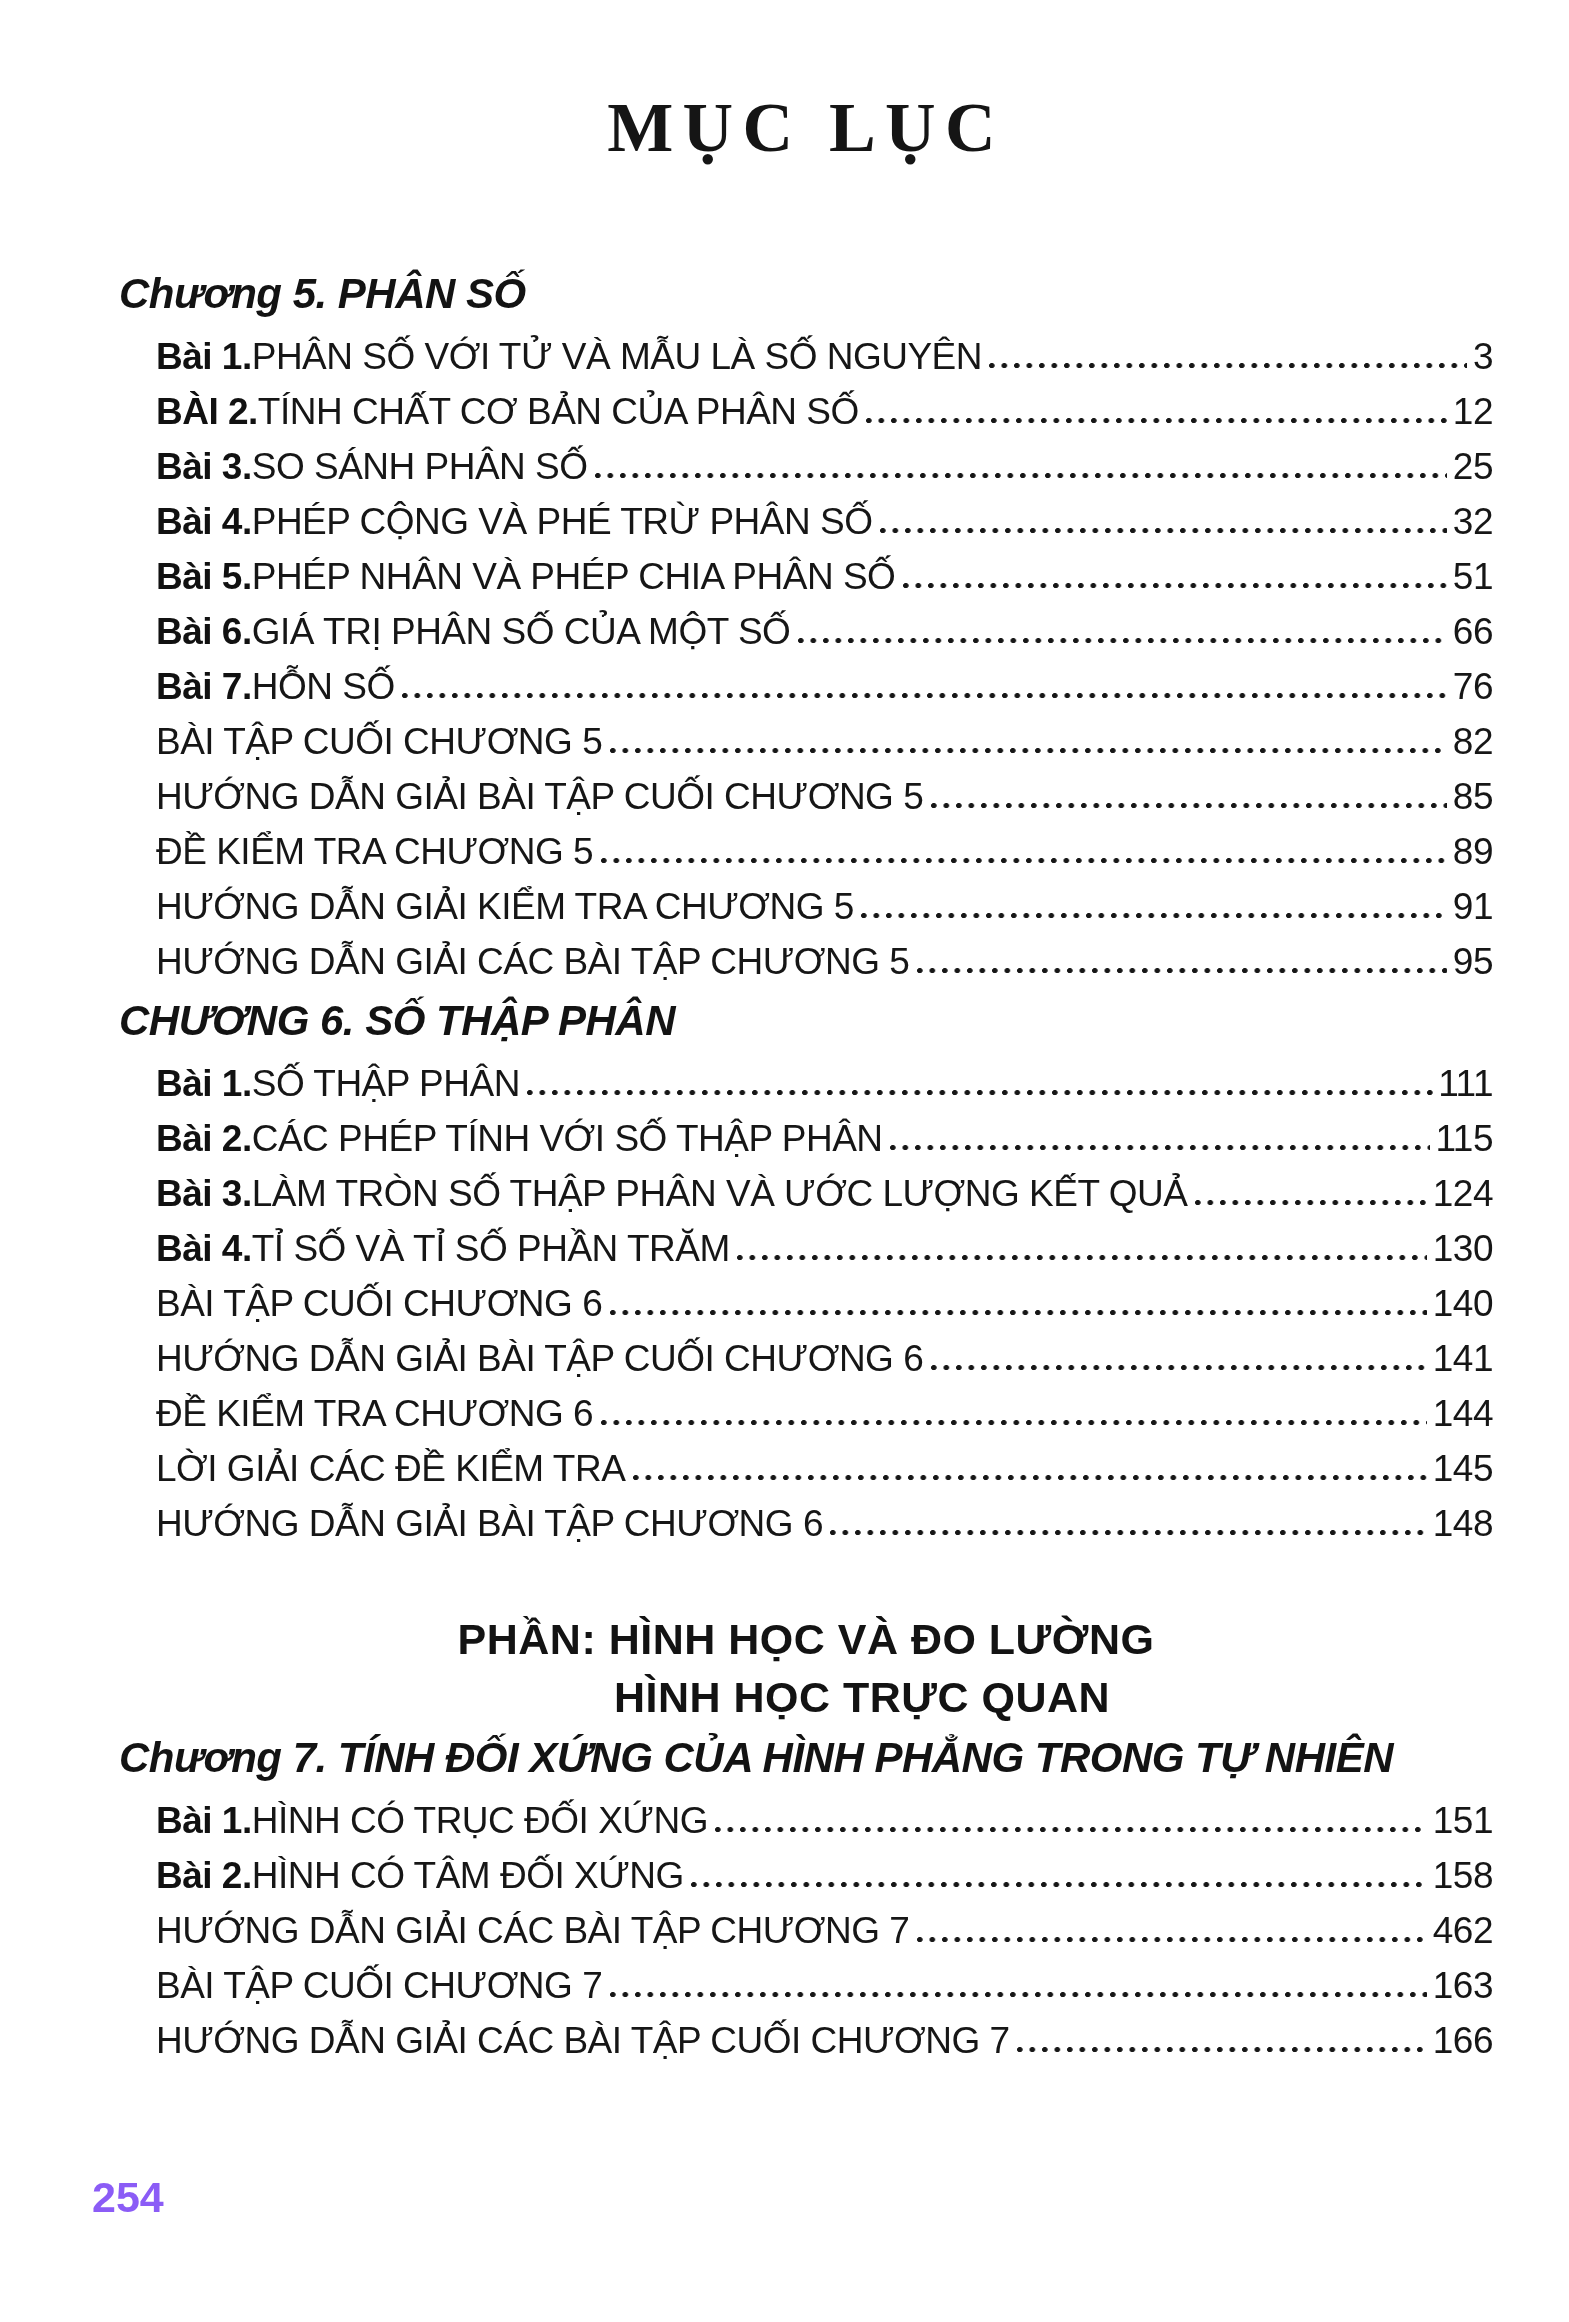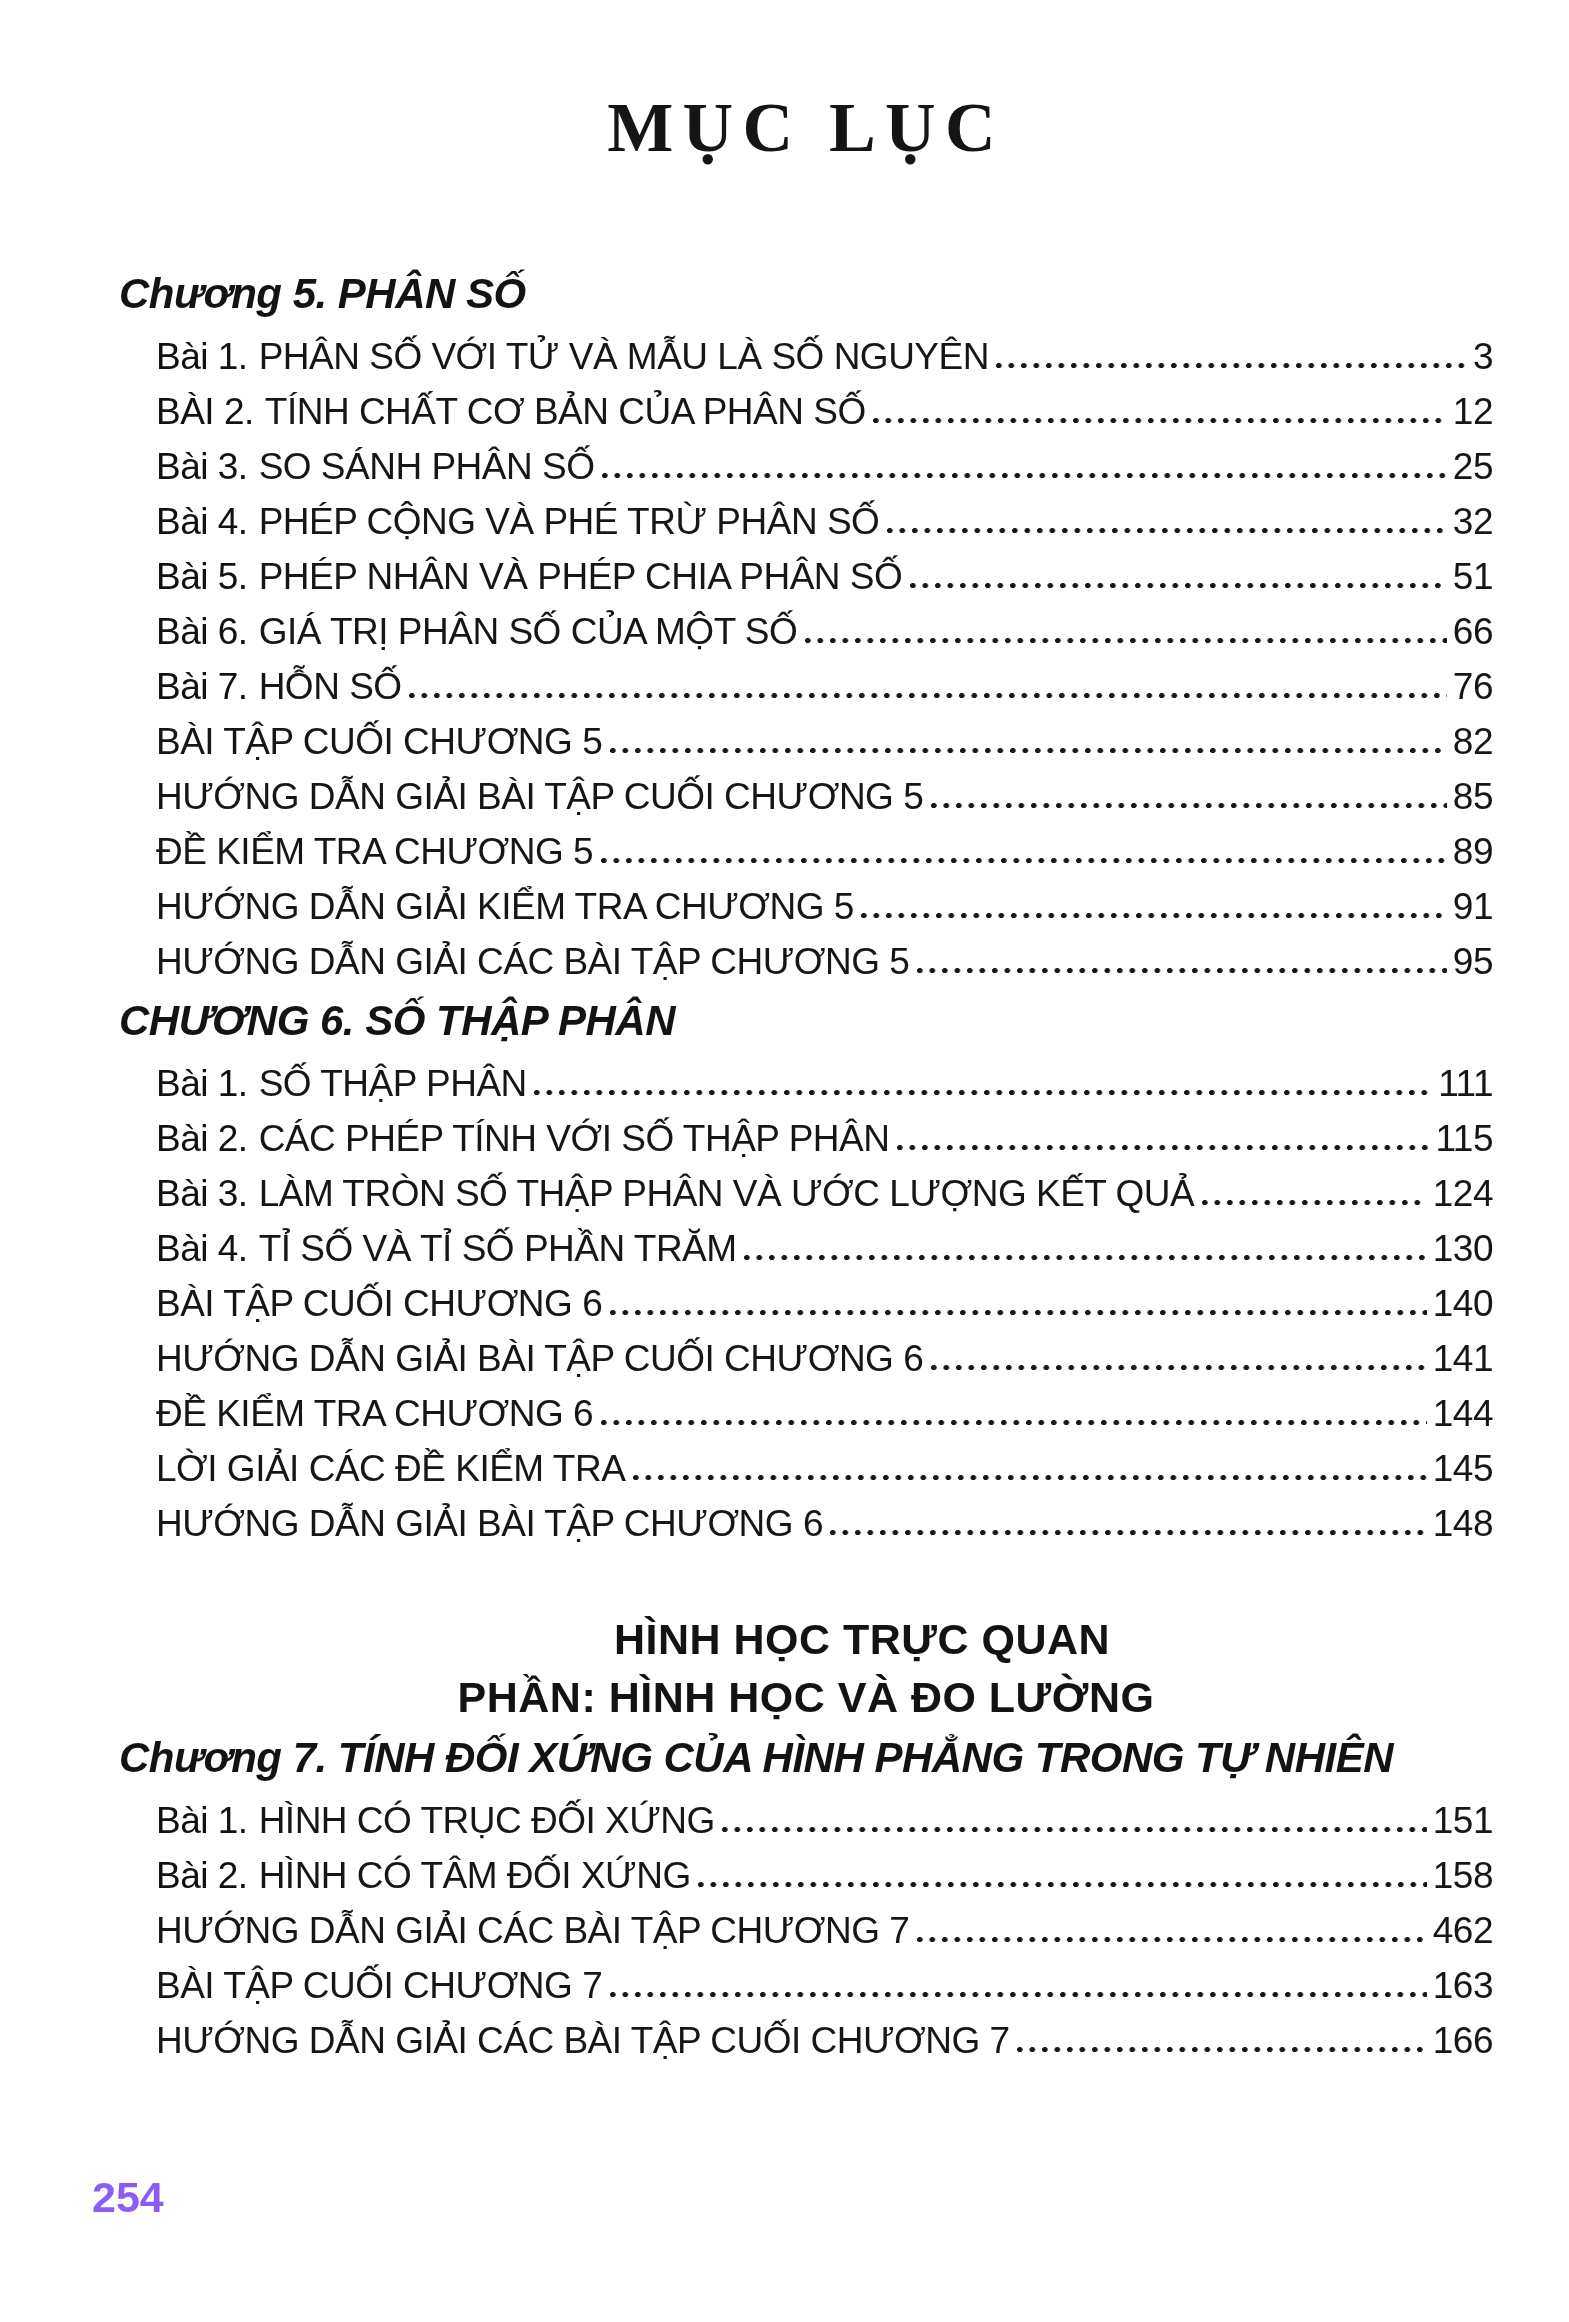--- a/index.html
+++ b/index.html
@@ -60,22 +60,21 @@
   }
   .entry {
     display: flex;
     align-items: baseline;
     font-size: 37px;
     line-height: 55px;
     letter-spacing: -0.5px;
     white-space: nowrap;
   }
   .entry-prefix {
-    font-weight: normal;
-    margin-right: 11px;
+    font-weight: bold;
     flex: 0 0 auto;
   }
   .entry-title { flex: 0 1 auto; color: #161616; }
   .dot-leader {
     flex: 1 1 28px;
     min-width: 28px;
     height: 11px;
     margin: 0 5.6px 0 7.4px;
     align-self: baseline;
     background-image: radial-gradient(circle at 2.8px 2.8px, #161616 2.4px, rgba(0,0,0,0) 3.2px);
@@ -223,22 +222,22 @@
           </li>
           <li class="entry">
             <span class="entry-title">HƯỚNG DẪN GIẢI BÀI TẬP CHƯƠNG 6</span>
             <span class="dot-leader"></span>
             <span class="entry-page">148</span>
           </li>
         </ul>
       </div>
       <div class="section section-s1">
         <div>
+          <div class="section-heading-line">PHẦN: HÌNH HỌC VÀ ĐO LƯỜNG</div>
           <div class="section-heading-line line2">HÌNH HỌC TRỰC QUAN</div>
-          <div class="section-heading-line">PHẦN: HÌNH HỌC VÀ ĐO LƯỜNG</div>
         </div>
         <h2 class="chapter-title">Chương 7. TÍNH ĐỐI XỨNG CỦA HÌNH PHẲNG TRONG TỰ NHIÊN</h2>
         <ul class="entries">
           <li class="entry">
             <span class="entry-prefix">Bài 1.</span>
             <span class="entry-title">HÌNH CÓ TRỤC ĐỐI XỨNG</span>
             <span class="dot-leader"></span>
             <span class="entry-page">151</span>
           </li>
           <li class="entry">

